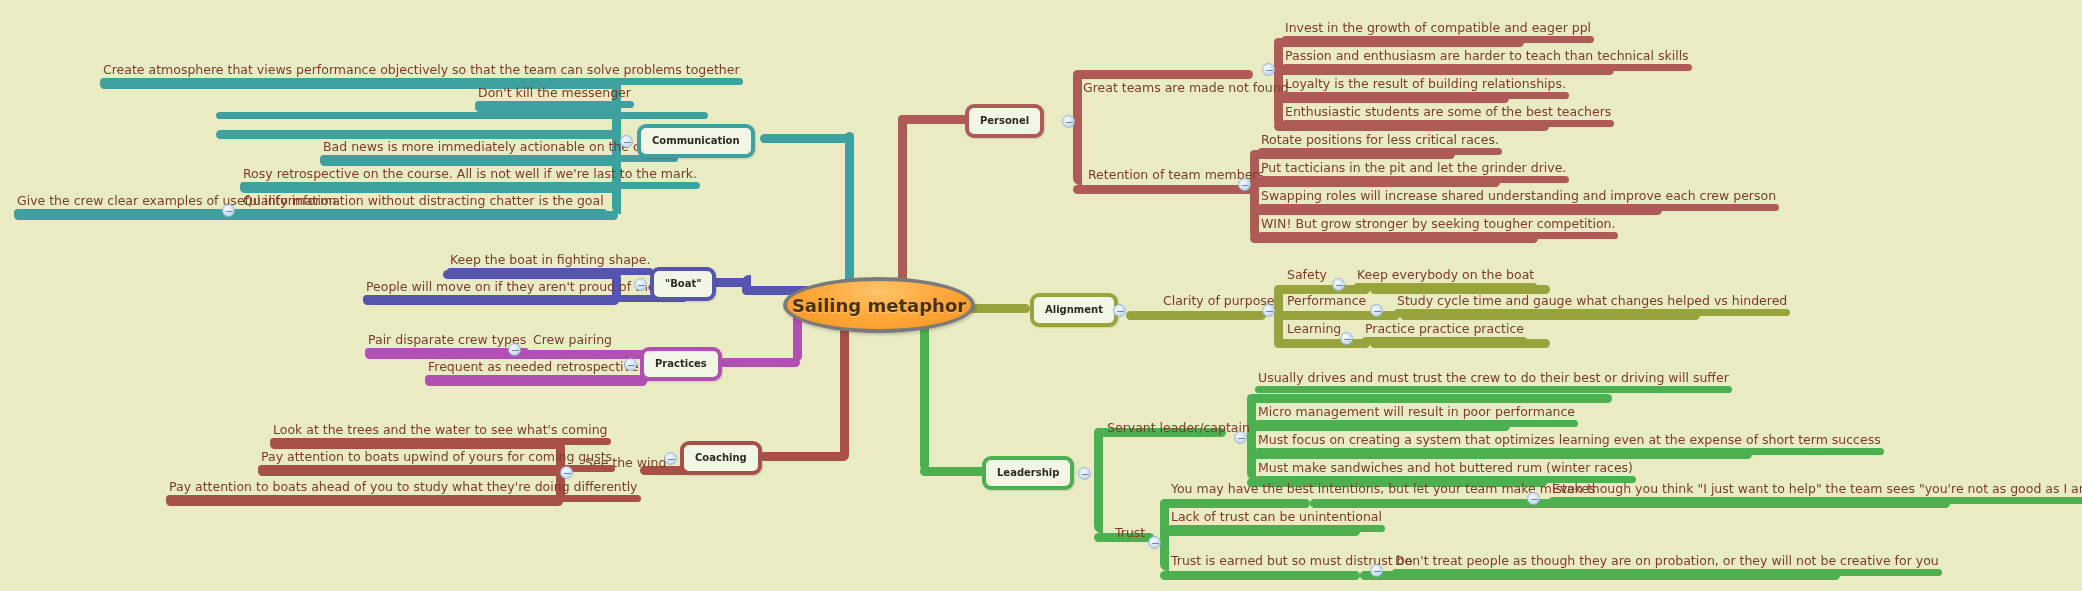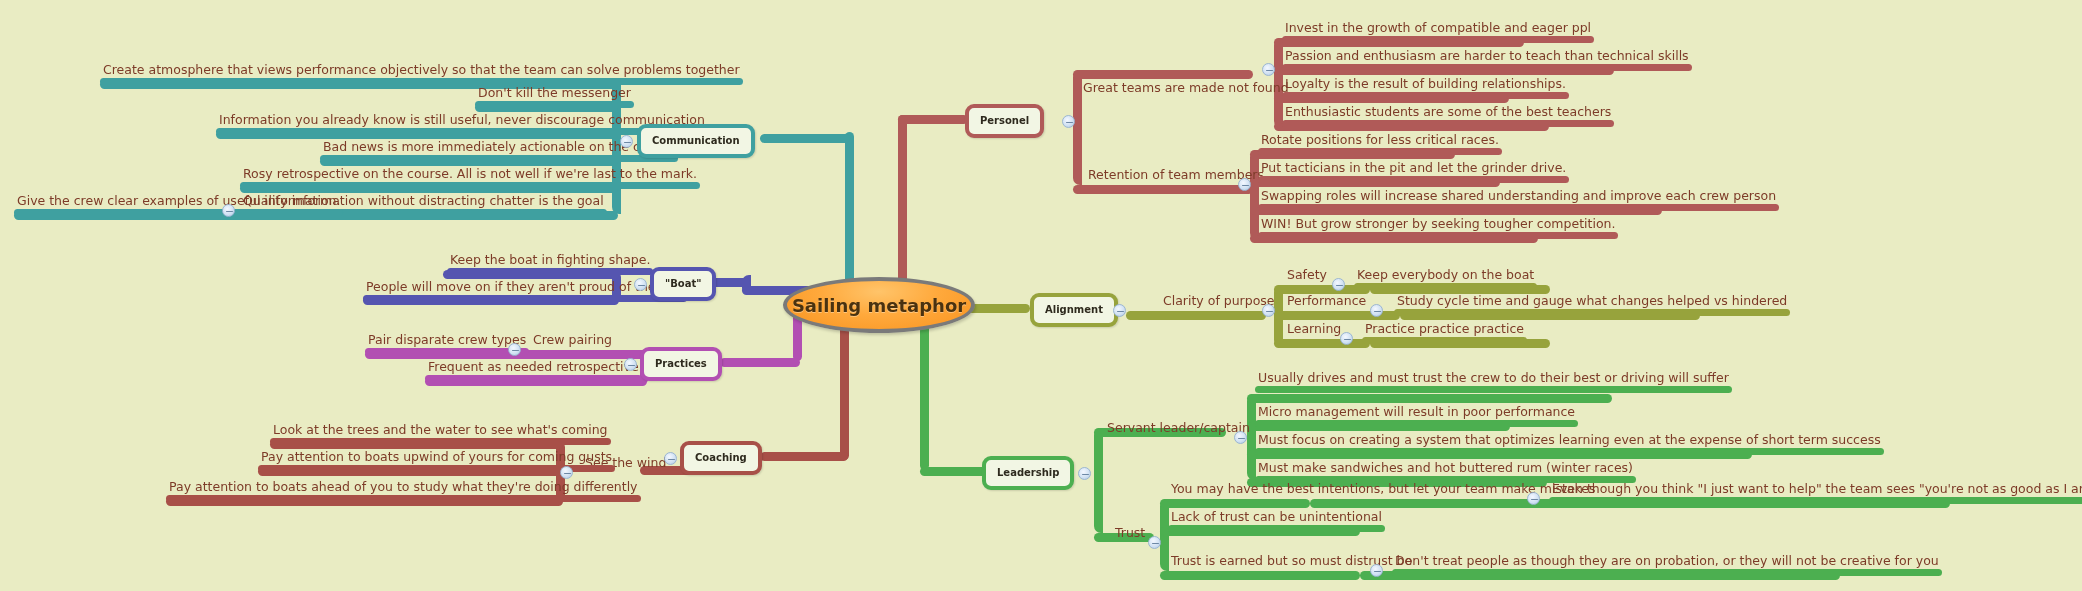--- a/index.html
+++ b/index.html
@@ -207,21 +207,20 @@
 
   <div class="leaf" style="left:100px; top:62px;">
     <span class="txt">Create atmosphere that views performance objectively so that the team can solve problems together</span>
     <span class="ul" style="background: rgb(63, 160, 160); width: 643px;"></span>
   </div>
   <div class="leaf" style="left:475px; top:85px;">
     <span class="txt">Don't kill the messenger</span>
     <span class="ul" style="background: rgb(63, 160, 160); width: 159px;"></span>
   </div>
   <div class="leaf" style="left:216px; top:112px;">
-    <span class="txt">Information you already know is still useful, never discourage communication</span>
     <span class="ul" style="background: rgb(63, 160, 160); width: 492px;"></span>
   </div>
   <div class="leaf" style="left:320px; top:139px;">
     <span class="txt">Bad news is more immediately actionable on the course</span>
     <span class="ul" style="background: rgb(63, 160, 160); width: 358px;"></span>
   </div>
   <div class="leaf" style="left:240px; top:166px;">
     <span class="txt">Rosy retrospective on the course. All is not well if we're last to the mark.</span>
     <span class="ul" style="background: rgb(63, 160, 160); width: 460px;"></span>
   </div>

